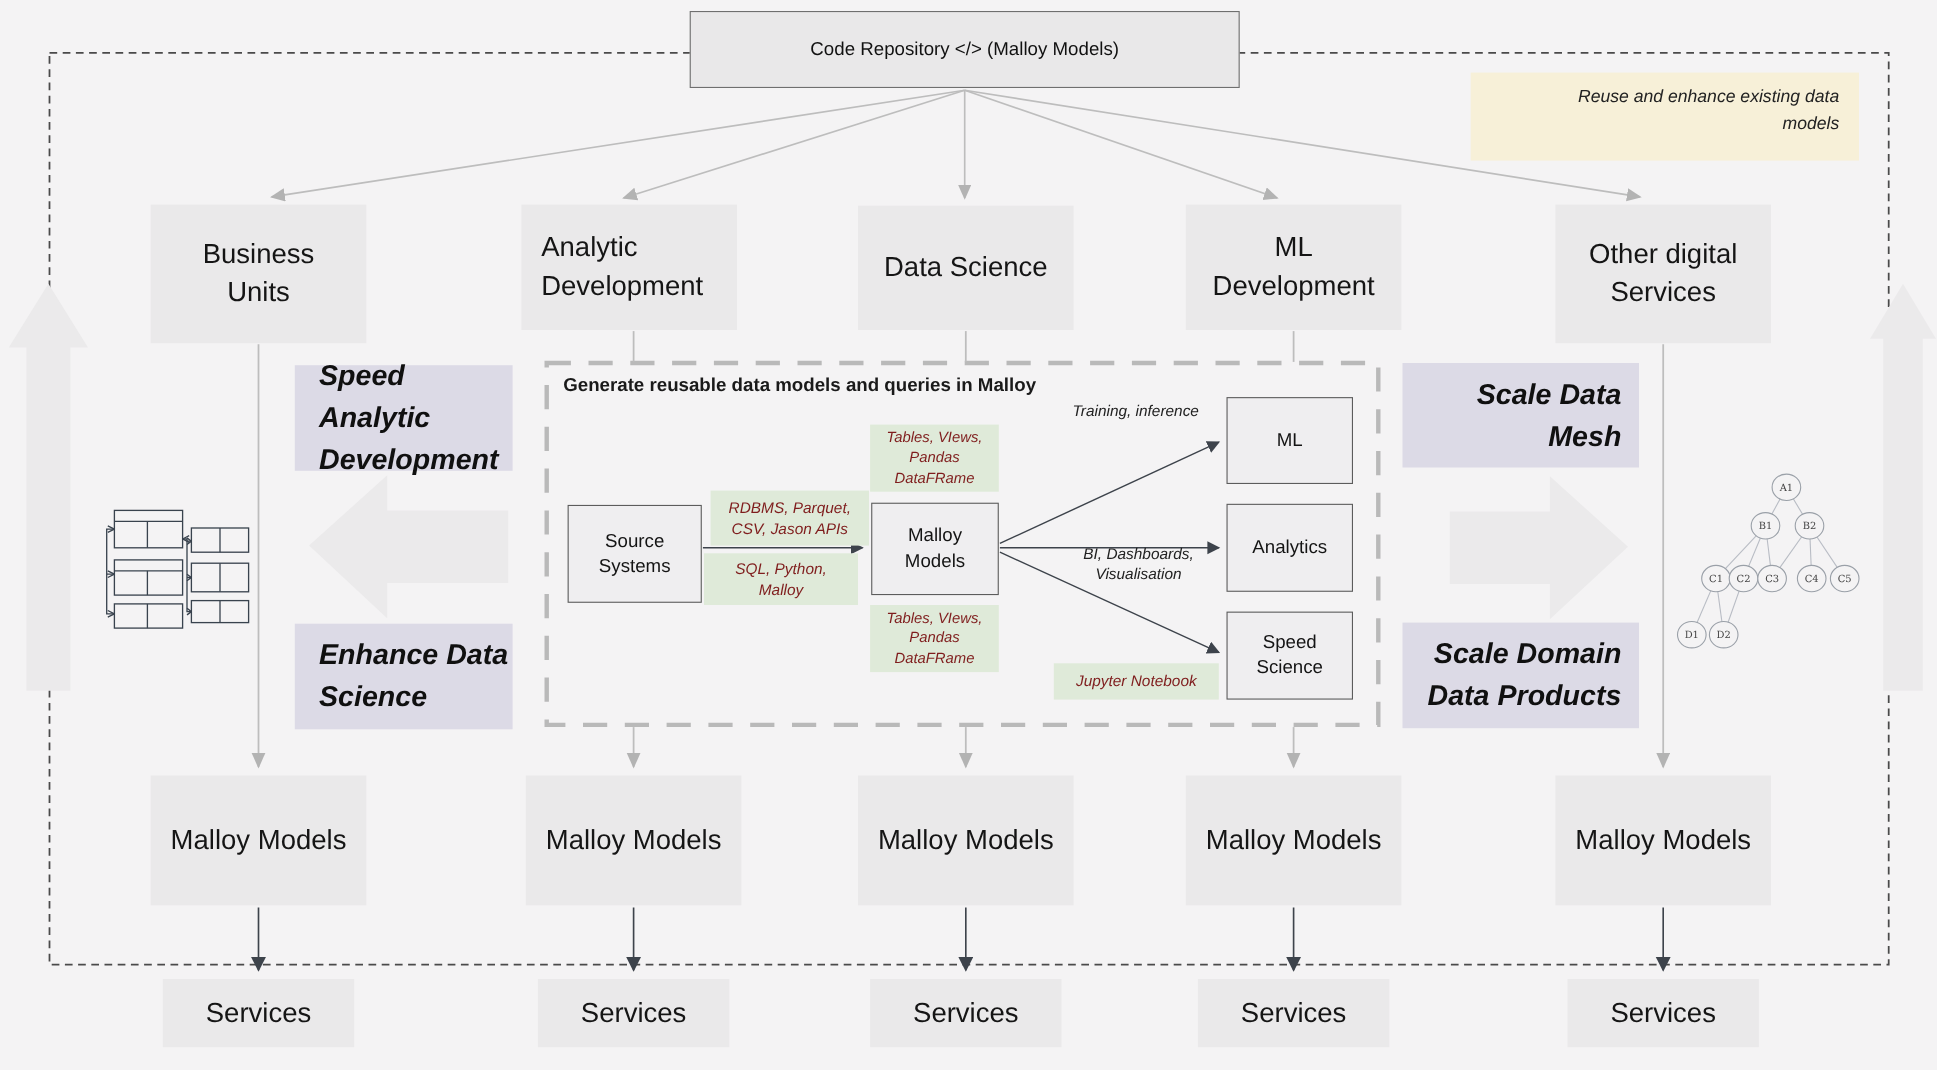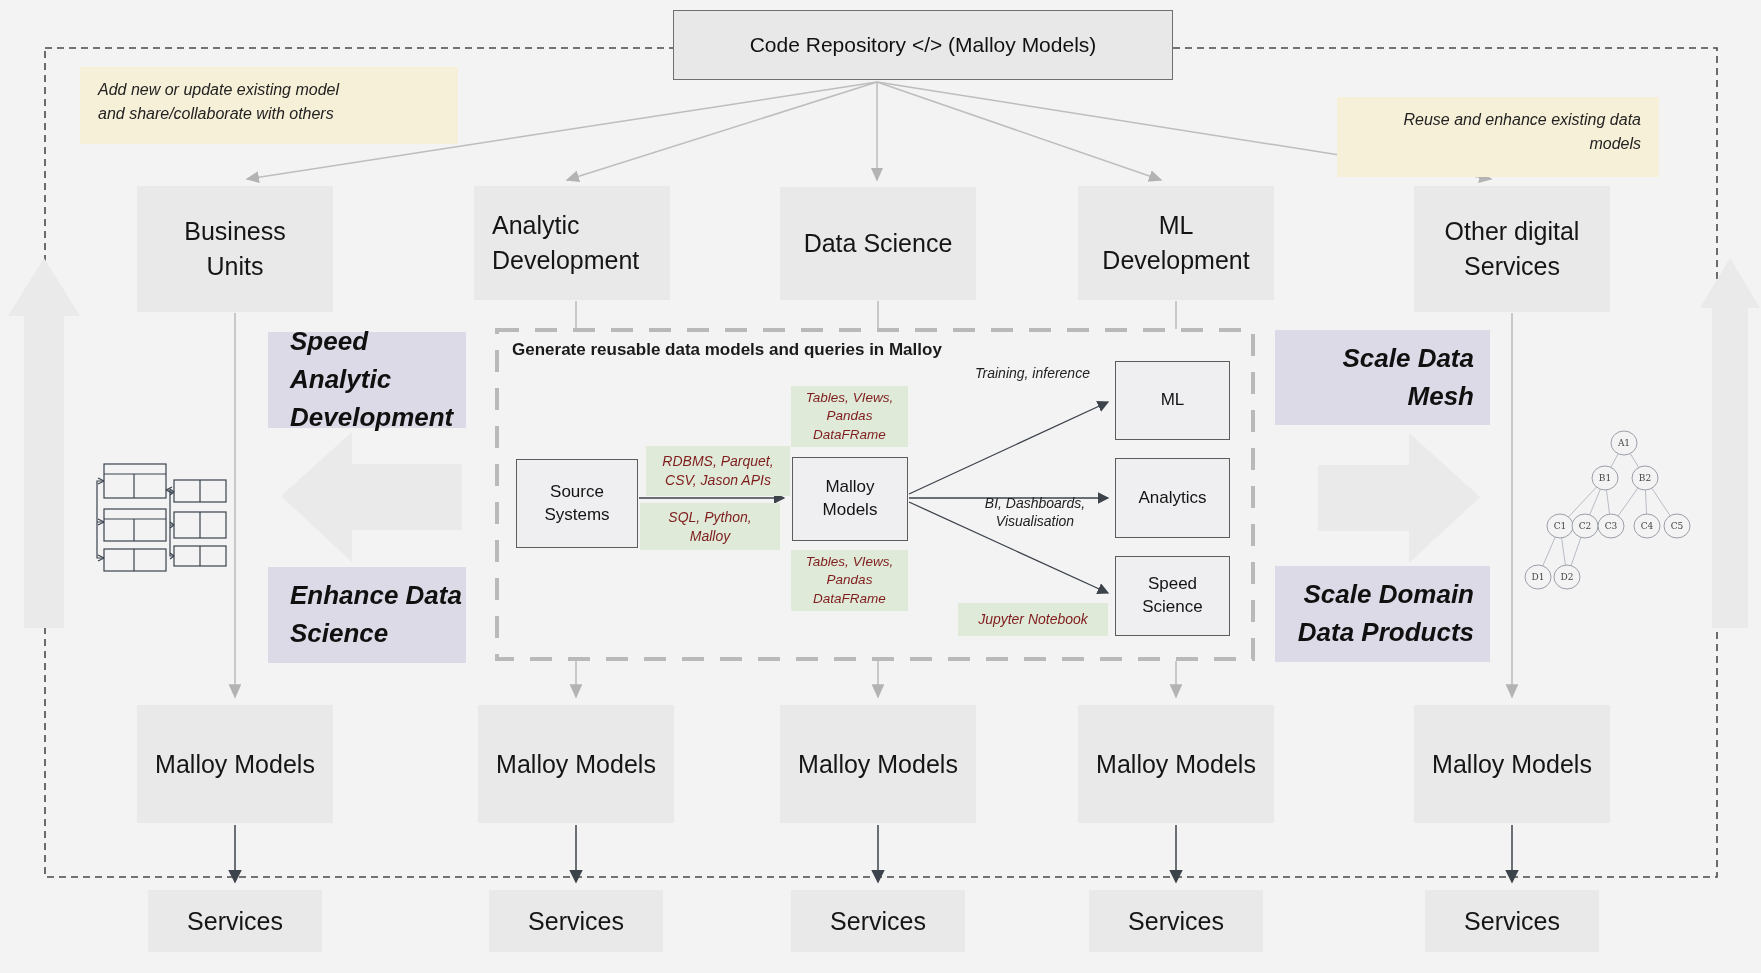--- a/index.html
+++ b/index.html
@@ -14,21 +14,21 @@
   .green{background:#dfead9;font-style:italic;font-size:14px;display:flex;align-items:center;
         justify-content:center;text-align:center;white-space:pre-line;color:#7f1d1d;line-height:1.35;}
   .purple{background:#dcdae6;font-weight:bold;font-style:italic;font-size:26px;color:#101010;
         display:flex;align-items:center;white-space:pre-line;line-height:1.45;}
   .purple.pl{justify-content:flex-start;text-align:left;padding-left:22px;}
   .purple.pr{justify-content:flex-end;text-align:right;padding-right:16px;}
   .note{background:#f7f0d8;font-style:italic;font-size:16px;color:#222;padding:11px 18px;
         white-space:pre-line;line-height:1.5;}
   .note.right{text-align:right;}
   .repo{background:#e9e8e9;border:1.5px solid #6f6f6f;display:flex;align-items:center;
-        justify-content:center;font-size:21px;color:#111;margin-left:46px;}
+        justify-content:center;font-size:17px;color:#111;}
   .ptitle{font-weight:bold;font-size:17px;color:#1a1a1a;white-space:nowrap;}
   .elabel{font-style:italic;font-size:14px;color:#222;text-align:center;white-space:pre-line;line-height:1.3;}
 </style>
 </head>
 <body>
 
 <div class="canvas">
 
   <svg width="1761" height="973" viewBox="0 0 1761 973">
     <defs>
@@ -142,23 +142,21 @@
         <text x="1647" y="529">C4</text>
         <text x="1677" y="529">C5</text>
         <text x="1538" y="580">D1</text>
         <text x="1567" y="580">D2</text>
       </g>
     </g>
   </svg>
 
   <div class="abs repo" style="left:627px;top:10px;width:500px;height:70px;">Code Repository &lt;/&gt; (Malloy Models)</div>
 
-  <div class="abs note" style="left:80px;top:67px;width:378px;height:77px;">Add new  or update existing model
-and share/collaborate with others</div>
-  <div class="abs note right" style="left:1337px;top:66px;width:322px;height:80px;margin-top:31px;">Reuse and enhance existing data
+  <div class="abs note right" style="left:1337px;top:66px;width:353px;height:80px;">Reuse and enhance existing data
 models</div>
 
   <div class="abs gbox" style="left:137px;top:186px;width:196px;height:126px;">Business
 Units</div>
   <div class="abs gbox left" style="left:474px;top:186px;width:196px;height:114px;">Analytic
 Development</div>
   <div class="abs gbox" style="left:780px;top:187px;width:196px;height:113px;">Data Science</div>
   <div class="abs gbox" style="left:1078px;top:186px;width:196px;height:114px;">ML
 Development</div>
   <div class="abs gbox" style="left:1414px;top:186px;width:196px;height:126px;">Other digital

